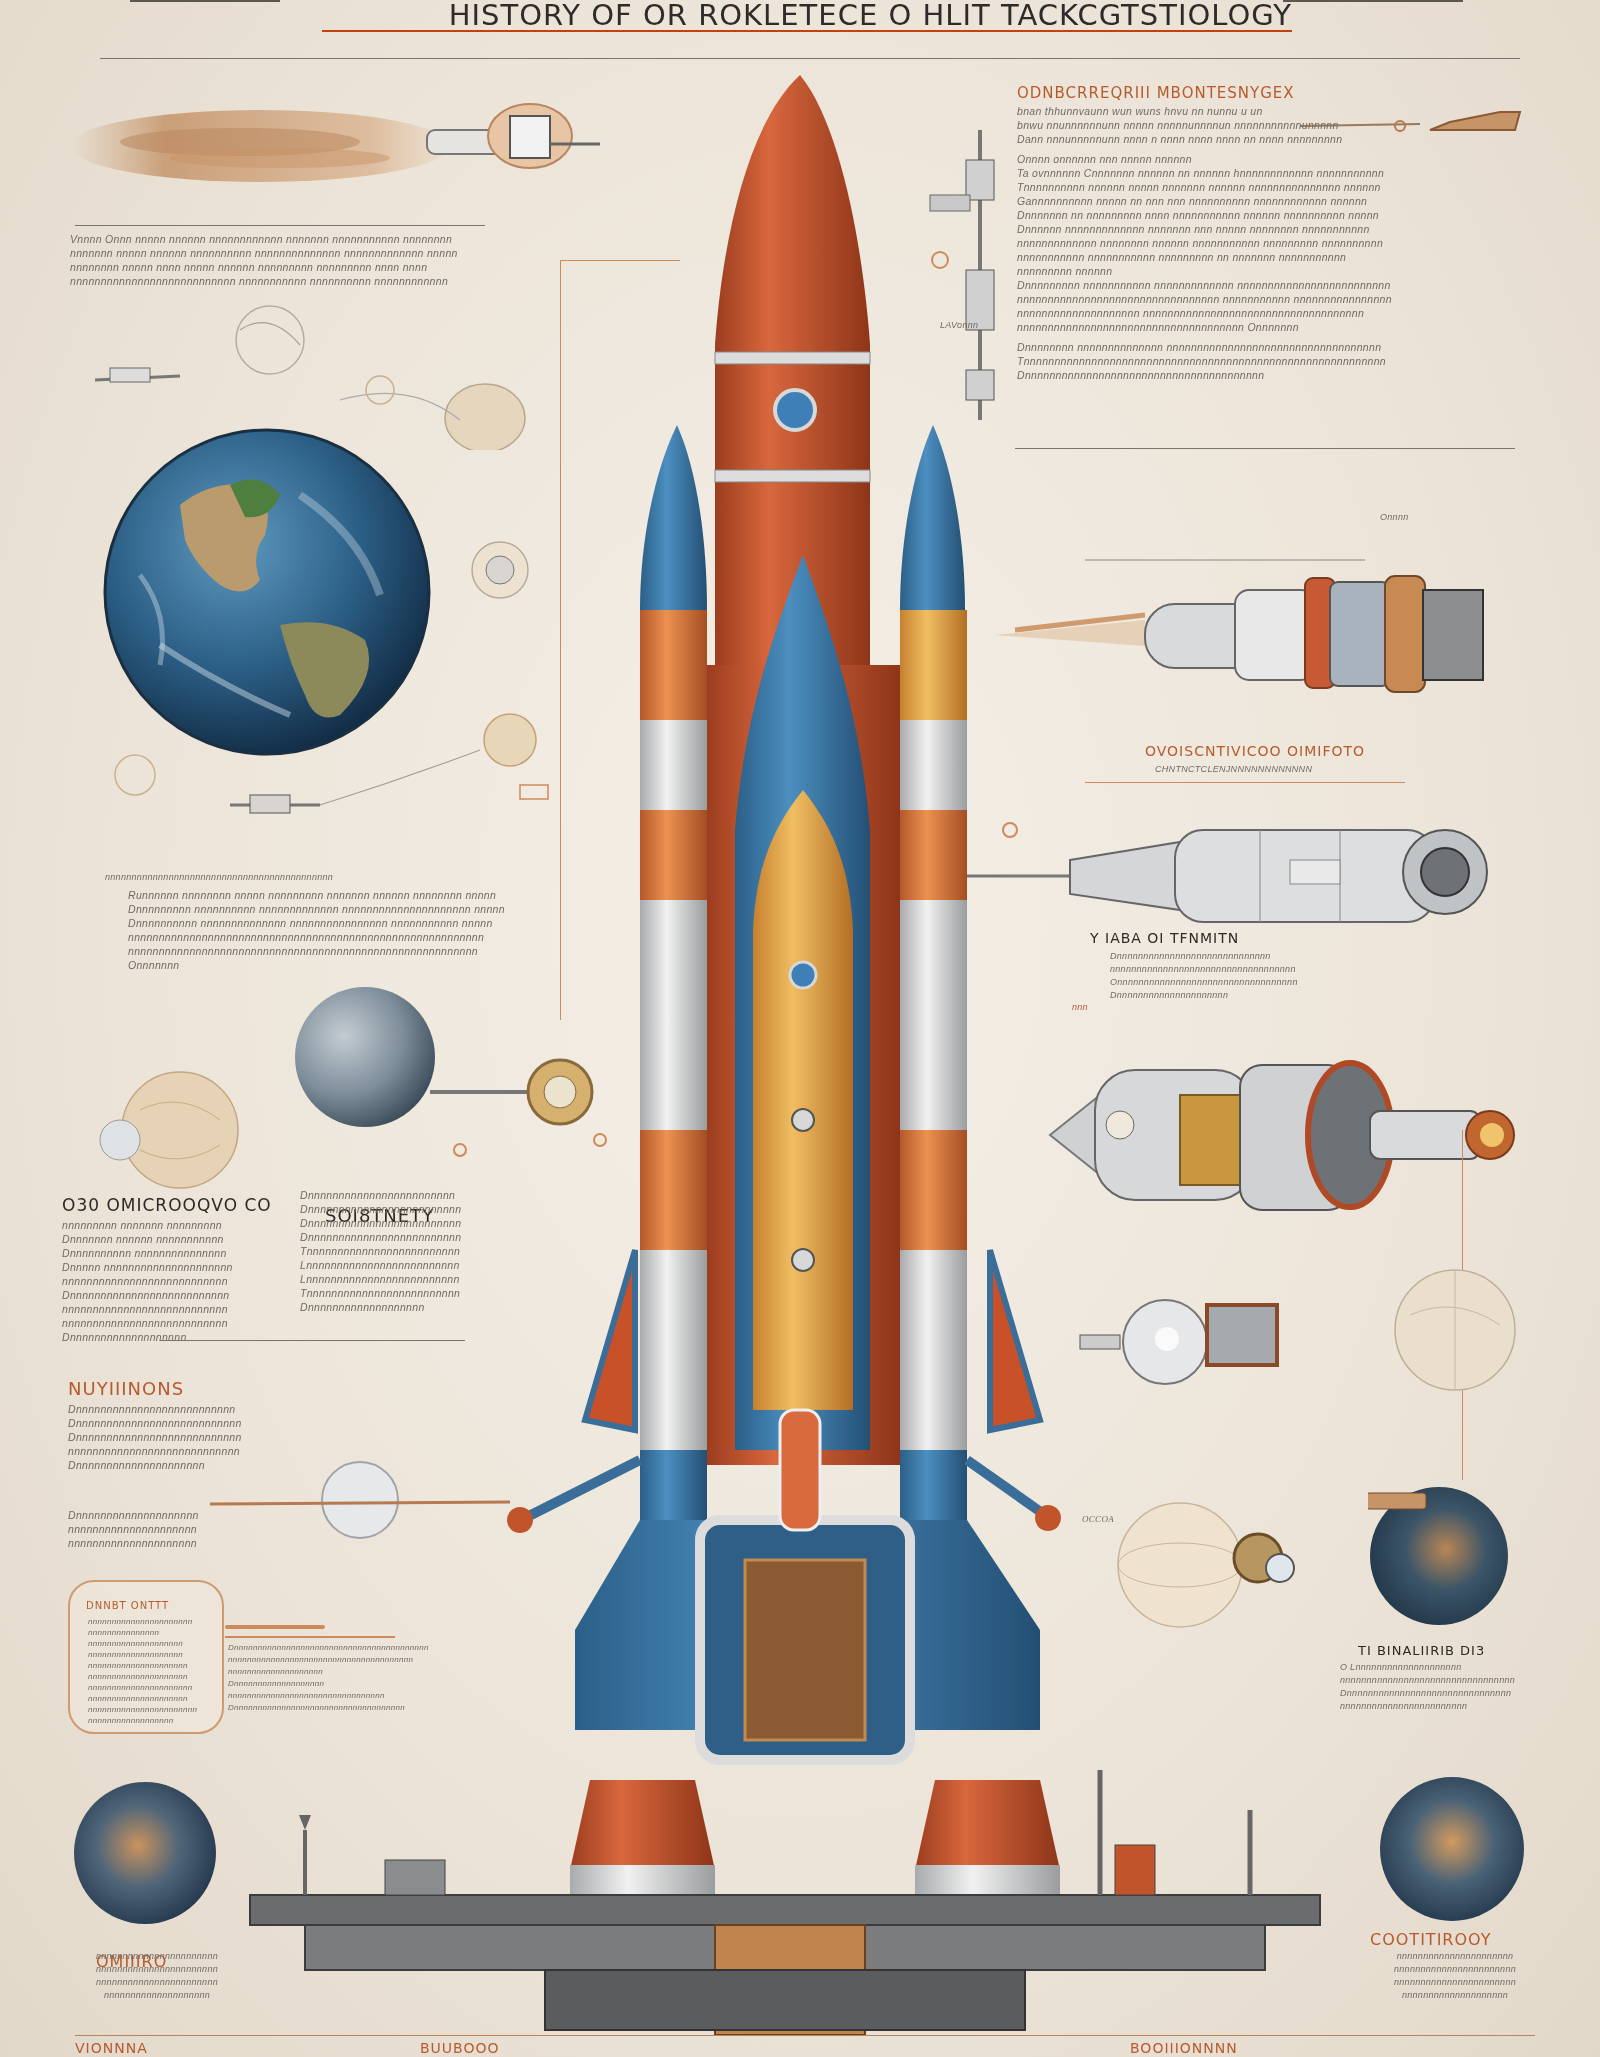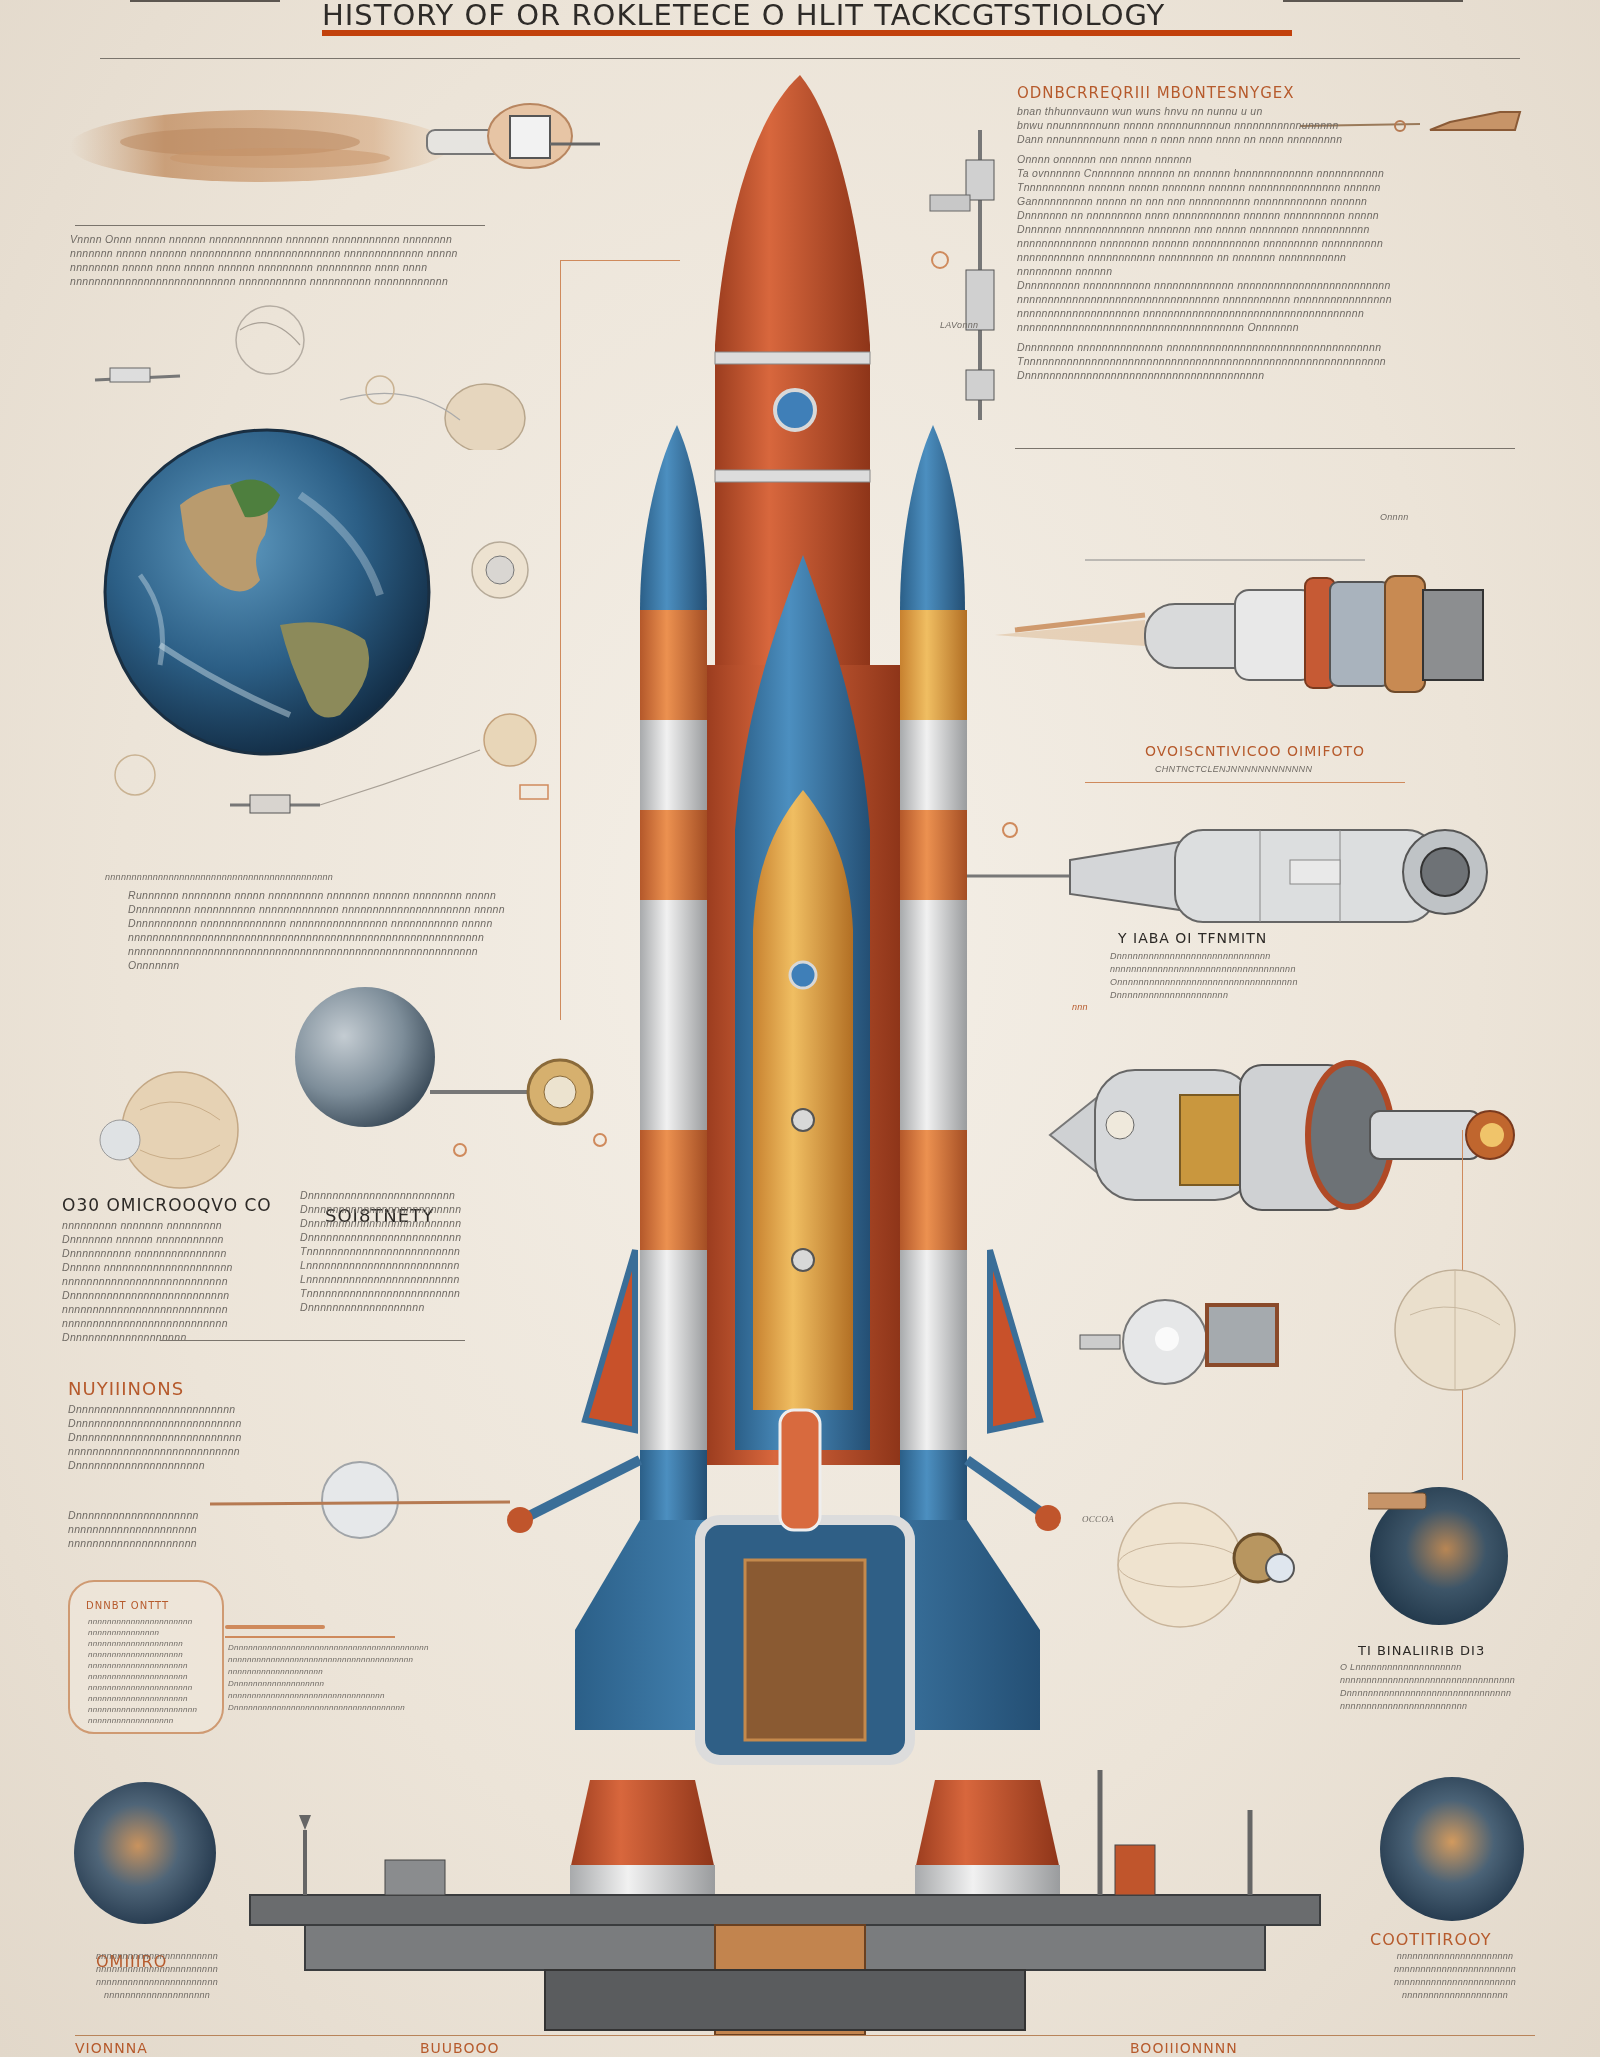--- a/index.html
+++ b/index.html
@@ -7,22 +7,22 @@
     width: 1600px; height: 2057px; position: relative; overflow: hidden;
     background: radial-gradient(ellipse at 50% 45%, #f4efe7 0%, #ece4d8 60%, #e2d8ca 100%);
     font-family: "Liberation Sans", sans-serif; color: #3a3632;
   }
   .abs { position: absolute; }
   .rule { position: absolute; height: 2px; background: #5c5650; }
   .rule.thin { height: 1px; background: #7a746c; }
   .title {
     position: absolute; left: 322px; top: 0px; width: 970px; height: 30px;
     font-family: "DejaVu Sans", sans-serif; font-size: 29px; letter-spacing: 1px;
-    color: #2e2b28; text-align: left; white-space: nowrap; line-height: 30px;
-    border-bottom: 6px solid #c2410c;
+    color: #2e2b28; text-align: right; white-space: nowrap; line-height: 30px;
+    border-bottom: 2px solid #c2410c;
   }
   .heading-orange { color: #b65a2c; font-family: "DejaVu Sans", sans-serif; letter-spacing: 1px; white-space: nowrap; }
   .heading-dark { color: #2c2926; font-family: "DejaVu Sans", sans-serif; letter-spacing: 1px; white-space: nowrap; }
   .para { color: #6f6a64; font-size: 12px; line-height: 16px; font-style: italic; letter-spacing: 0.3px; }
   .para.small { font-size: 10.5px; line-height: 14px; }
   .orange-line { position: absolute; background: #cf8a5c; }
   svg { display: block; }
   .callout-box {
     position: absolute; border: 2px solid #cf9a72; border-radius: 26px;
     background: rgba(240,232,220,0.6);
@@ -309,21 +309,21 @@
     <path d="M110 70 L220 52 L220 120 L110 104 Z" fill="#d4d6d8" stroke="#666" stroke-width="2"></path>
     <rect x="215" y="40" width="260" height="92" rx="28" fill="#dcdedf" stroke="#666" stroke-width="2"></rect>
     <line x1="300" y1="40" x2="300" y2="132" stroke="#888"></line>
     <line x1="380" y1="40" x2="380" y2="132" stroke="#888"></line>
     <rect x="330" y="70" width="50" height="24" fill="#e9e9e9" stroke="#888"></rect>
     <circle cx="485" cy="82" r="42" fill="#bfc3c6" stroke="#555" stroke-width="2"></circle>
     <circle cx="485" cy="82" r="24" fill="#6e7276" stroke="#333" stroke-width="2"></circle>
   </svg>
 </div>
 
-<div class="abs heading-dark" style="left:1090px; top:930px; font-size:14px;margin-left:28px;">Y IABA OI TFNMITN</div>
+<div class="abs heading-dark" style="left:1090px; top:930px; font-size:14px;">Y IABA OI TFNMITN</div>
 <div class="abs para small" style="left:1110px; top:950px; width:230px; font-size:9px; line-height:13px;">
   <div>Dnnnnnnnnnnnnnnnnnnnnnnnnnnnnn</div>
   <div>nnnnnnnnnnnnnnnnnnnnnnnnnnnnnnnnnnn</div>
   <div>Onnnnnnnnnnnnnnnnnnnnnnnnnnnnnnnnnn</div>
   <div>Dnnnnnnnnnnnnnnnnnnnnn</div>
 </div>
 
 <div class="abs" style="left:1040px; top:1025px; width:500px; height:200px;">
   <svg width="500" height="200" viewBox="0 0 500 200">
     <path d="M10 110 L60 70 L60 150 Z" fill="#cfd1d3" stroke="#777" stroke-width="2"></path>

